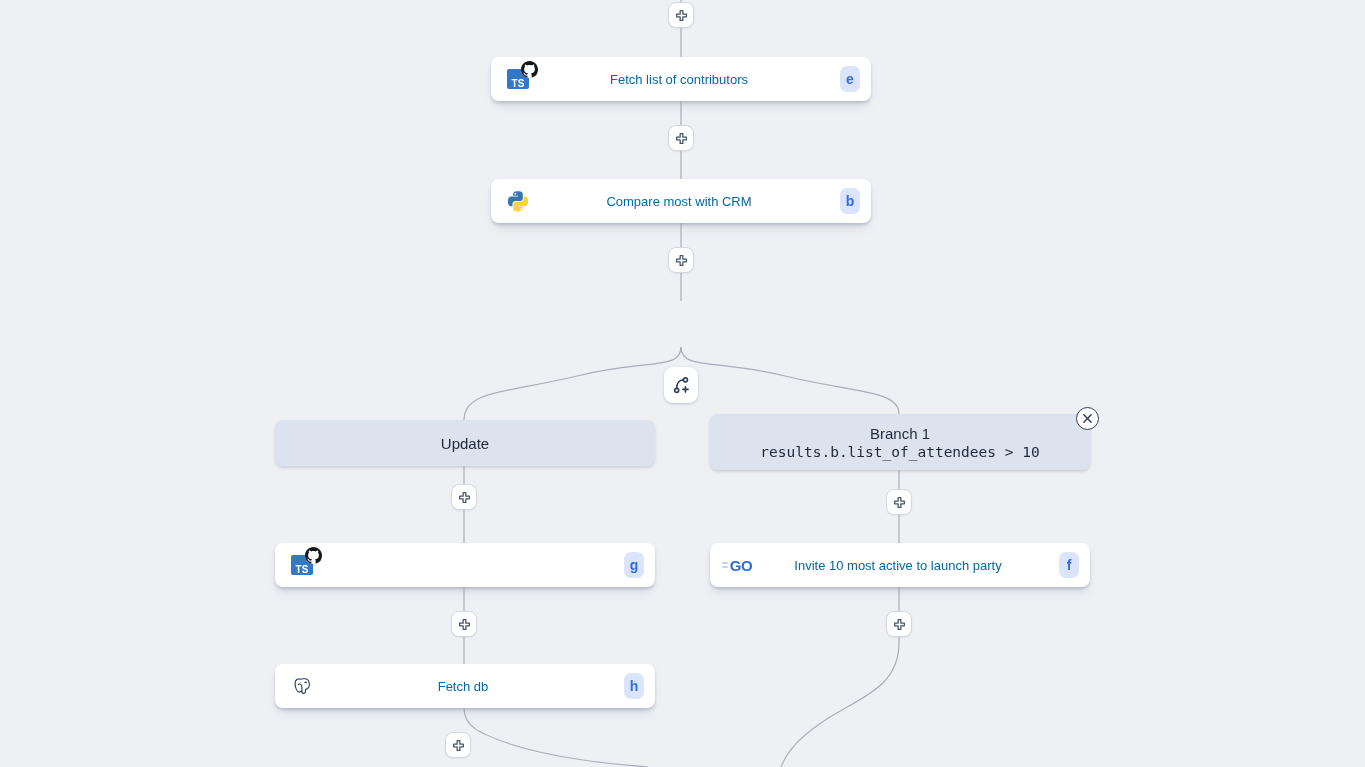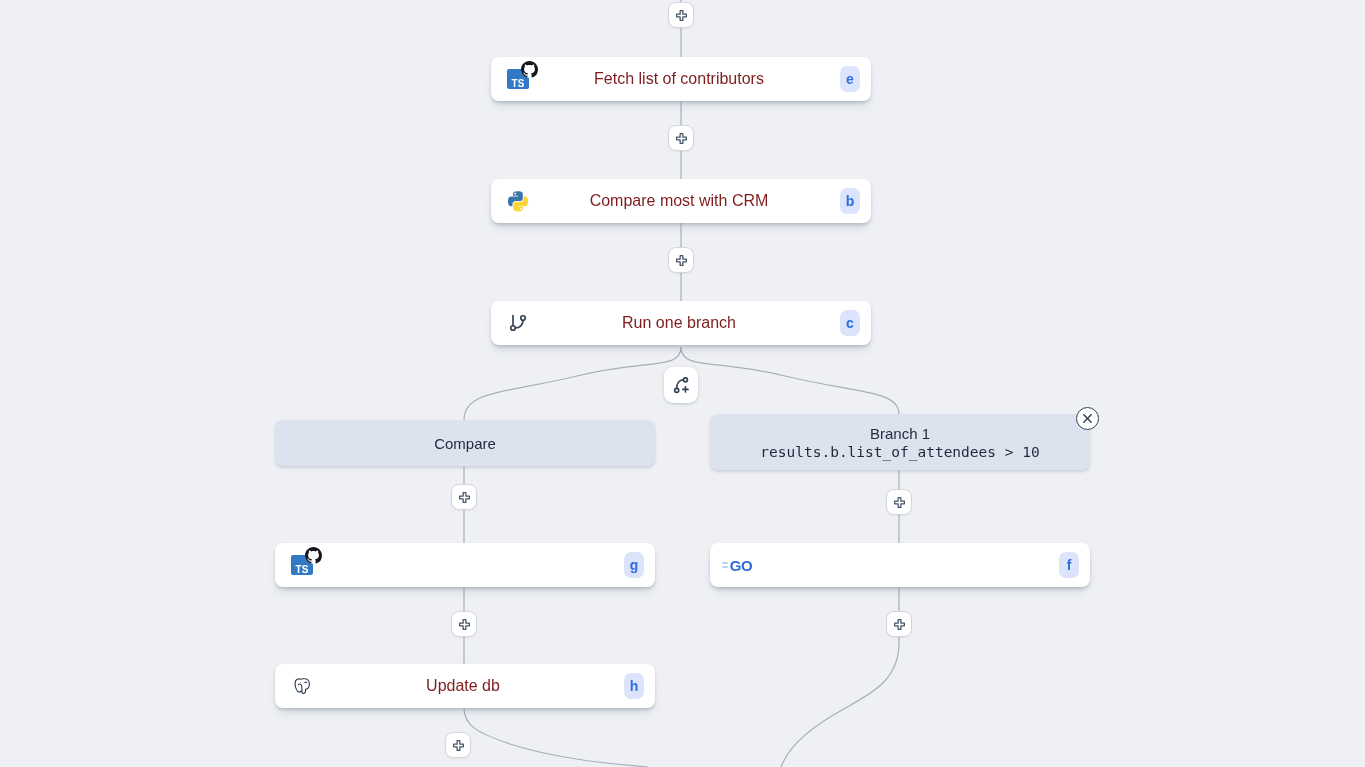--- a/index.html
+++ b/index.html
@@ -4,21 +4,21 @@
 <style>
   html,body{margin:0;padding:0;}
   body{font-family:"Liberation Sans",sans-serif;background:#eef0f4;}
   .canvas{position:relative;width:1365px;height:767px;background:#eef0f4;overflow:hidden;}
   svg.edges{position:absolute;left:0;top:0;z-index:1;}
   svg.edges path{fill:none;stroke:#a8aeb8;stroke-width:1.2;}
 
   .node{position:absolute;width:380px;height:44px;background:#fff;border-radius:8px;
         box-shadow:0 2px 3px rgba(148,156,170,.45),0 7px 10px -4px rgba(148,156,170,.38);
         z-index:2;cursor:pointer;display:flex;align-items:center;}
-  .node .label{position:absolute;left:0;right:4px;text-align:center;font-size:16px;color:#7f1d1d;}
+  .node .label{position:absolute;left:0;right:4px;text-align:center;font-size:13px;color:#0369a1;}
   .node .icon-wrap{position:absolute;left:13px;top:50%;transform:translateY(-50%);width:28px;height:28px;
         display:flex;align-items:center;justify-content:center;}
   .badge{position:absolute;right:11px;top:50%;transform:translateY(-50%);
         width:20px;height:26px;border-radius:7px;background:#dbe4fb;color:#2e6edf;
         font-size:14px;font-weight:bold;display:flex;align-items:center;justify-content:center;}
 
   .ts-box{position:relative;width:22px;height:20px;background:#3178c6;border-radius:2px;
         color:#fff;font-size:10px;font-weight:bold;display:flex;align-items:flex-end;justify-content:center;
         line-height:11px;}
   .octo{position:absolute;top:-8px;right:-9px;width:17px;height:17px;}
@@ -79,35 +79,23 @@
     <span class="icon-wrap">
       <svg width="22" height="22" viewBox="0 0 112 112">
         <path fill="#3776ab" d="M55.9 6.1c-4.3 0-8.5.4-12.1 1C33 9 31.1 12.9 31.1 20v9.6h25.3v3.2H21.6c-7.1 0-13.4 4.3-15.3 12.4-2.2 9.3-2.3 15.2 0 24.9 1.7 7.2 5.9 12.4 13 12.4h8.4V71c0-8.1 7-15.3 15.3-15.3h25.3c6.8 0 12.1-5.6 12.1-12.4V20c0-6.6-5.6-11.6-12.1-12.7-4.1-.8-8.3-1.2-12.4-1.2zM42.3 13.9c2.6 0 4.8 2.2 4.8 4.8s-2.1 4.8-4.8 4.8-4.8-2.2-4.8-4.8 2.2-4.8 4.8-4.8z"></path>
         <path fill="#ffd43b" d="M84.3 32.8V44c0 8.5-7.2 15.6-15.3 15.6H43.7c-6.7 0-12.1 5.7-12.1 12.4v23.3c0 6.6 5.7 10.5 12.1 12.4 7.7 2.3 15 2.7 25.3 0 6.4-1.8 12.1-5.6 12.1-12.4v-9.6H55.8v-3.2h37.9c7.1 0 9.7-4.9 12.1-12.4 2.5-7.7 2.4-15.1 0-24.9-1.7-7-5.1-12.4-12.1-12.4H84.3zM70.7 92.1c2.6 0 4.8 2.2 4.8 4.8s-2.1 4.8-4.8 4.8-4.8-2.2-4.8-4.8 2.2-4.8 4.8-4.8z"></path>
       </svg>
     </span>
     <span class="label">Compare most with CRM</span>
     <span class="badge">b</span>
   </div>
 
-  <div class="node" style="left:491px;top:301px">
-    <span class="icon-wrap">
-      <svg width="20" height="20" viewBox="0 0 24 24" fill="none" stroke="#334155" stroke-width="2" stroke-linecap="round">
-        <path d="M6 3v12"></path>
-          <circle cx="18" cy="6" r="2.7"></circle>
-          <circle cx="6" cy="18" r="2.7"></circle>
-          <path d="M18 9a9 9 0 0 1-9 9"></path>
-      </svg>
-    </span>
-    <span class="label">Run one branch</span>
-    <span class="badge">c</span>
-  </div>
 
   <div class="branch-header" style="left:275px;top:420px;height:46px">
-    <span class="bh-label">Compare</span>
+    <span class="bh-label">Update</span>
   </div>
 
   <div class="branch-header" style="left:710px;top:414px;height:56px">
     <span class="bh-label">Branch 1</span>
     <span class="bh-cond">results.b.list_of_attendees &gt; 10</span>
   </div>
 
   <button class="close-btn" style="left:1076px;top:407px">
     <svg width="11" height="11" viewBox="0 0 12 12">
       <path d="M2 2 L10 10 M10 2 L2 10" stroke="#334155" stroke-width="1.6" stroke-linecap="round"></path>
@@ -130,33 +118,34 @@
   <div class="node" style="left:710px;top:543px">
     <span class="icon-wrap">
       <span class="go-logo">
         <span class="go-dashes">
             <i></i>
             <i></i>
           </span>
         <b>GO</b>
       </span>
     </span>
+    <span class="label">Invite 10 most active to launch party</span>
     <span class="badge">f</span>
   </div>
 
   <div class="node" style="left:275px;top:664px">
     <span class="icon-wrap">
       <svg width="21" height="21" viewBox="0 0 24 24" fill="none" stroke="#334155" stroke-width="1.3" stroke-linecap="round" stroke-linejoin="round">
         <path d="M12.6 3.2c-1 0-1.9.2-2.6.5-.8-.3-2.5-.6-3.9.1C4.3 4.7 3.4 6.6 3.5 9c.1 1.8.6 4.3 1.5 6.3.9 2 1.9 3.2 3 3.2.7 0 1.3-.4 1.6-1.1.4.1 1 .2 1.5.1 0 .6.1 1.4.7 1.9.6.5 1.5.6 2.2.3.8-.3 1.3-1 1.4-2.1l.1-2.3c1.6-.3 2.9-1.1 3.6-2.5.8-1.5 1-3.6.5-5.5-.6-2.5-2.8-4.1-5-4.1z"></path>
         <path d="M11.4 17.5c-.1-3 .1-5.5-.6-7-.9-1.9-3-1.6-3.6-.4"></path>
         <circle cx="9.8" cy="7.3" r=".55" fill="#334155" stroke="none"></circle>
         <path d="M14.6 7.4c.6-.4 1.5-.3 1.9.1"></path>
       </svg>
     </span>
-    <span class="label">Update db</span>
+    <span class="label">Fetch db</span>
     <span class="badge">h</span>
   </div>
 
   <button class="plus-btn" style="left:668px;top:2px">
       <svg width="15" height="15" viewBox="0 0 20 20">
         <path d="M8.2 3.5h3.6v4.7h4.7v3.6h-4.7v4.7H8.2v-4.7H3.5V8.2h4.7z" fill="none" stroke="#475569" stroke-width="1.7" stroke-linejoin="round"></path>
       </svg>
     </button>
   <button class="plus-btn" style="left:668px;top:125px">
       <svg width="15" height="15" viewBox="0 0 20 20">

